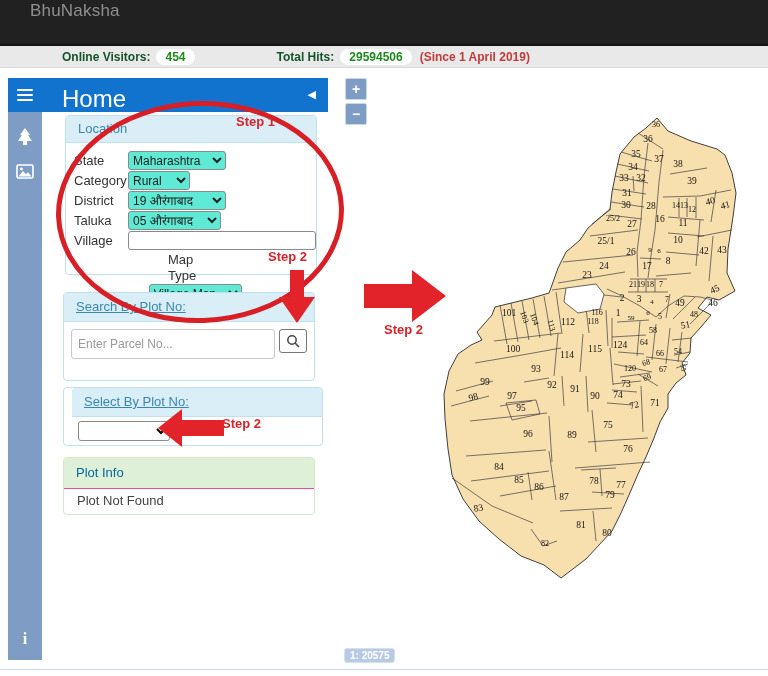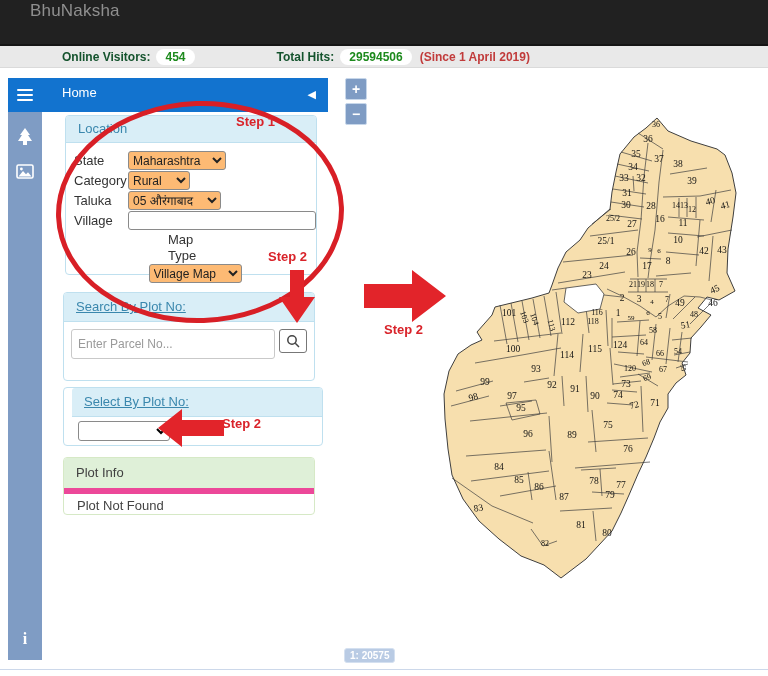--- a/index.html
+++ b/index.html
@@ -19,45 +19,45 @@
   
   .sidebar{position:absolute;left:8px;top:78px;width:34px;height:582px;background:#7f9cc4;
     display:flex;flex-direction:column;align-items:center;}
   .menu-btn{width:34px;height:34px;background:#1273cf;display:flex;flex-direction:column;justify-content:center;align-items:center;gap:3px;cursor:pointer;}
   .menu-btn i{display:block;width:16px;height:2px;background:#fff;border-radius:1px;}
   .side-ic{margin-top:16px;cursor:pointer;display:block;}
   .side-spacer{flex:1;}
   .info-ic{margin-bottom:12px;color:#fff;font-family:"Liberation Serif",serif;font-weight:bold;font-size:16px;cursor:pointer;}
   
   .home-hdr{position:absolute;left:42px;top:78px;width:286px;height:34px;background:#1273cf;}
-  .home-hdr .t{position:absolute;left:20px;top:7px;color:#fff;font-size:13px;}
+  .home-hdr .t{position:absolute;left:20px;top:7px;color:#fff;font-size:24px;}
   .home-hdr .arr{position:absolute;right:12px;top:10px;color:#fff;font-size:11px;cursor:pointer;}
   
   .pbox{position:absolute;background:#fff;border:1px solid #bfe0ef;border-radius:4px;}
   .pbox .hdr{height:26px;line-height:26px;background:#d9eef7;color:#3a87ad;font-size:13px;padding-left:12px;
     border-bottom:1px solid #bfe0ef;border-radius:3px 3px 0 0;}
   .loc-box{left:65px;top:115px;width:250px;height:158px;}
   .loc-body{padding:8px 0 0 8px;}
   .frow{display:flex;align-items:center;margin-bottom:1px;}
   .frow .flab{width:54px;font-size:13px;color:#333;line-height:16px;flex:none;}
-  .frow select{font-size:12px;height:19px;border:1px solid #8a8a8a;border-radius:3px;background:#fdba74;color:#222;}
+  .frow select{font-size:12px;height:19px;border:1px solid #8a8a8a;border-radius:3px;background:#5eead4;color:#222;}
   .frow input{height:15px;border:1px solid #8a8a8a;border-radius:3px;font-size:12px;}
   .sel-state{width:98px;} .sel-cat{width:62px;} .sel-dist{width:98px;} .sel-tal{width:93px;}
   .inp-village{width:203px;}
   .sel-map{width:93px;}
   .srch-box{left:63px;top:292px;width:250px;height:87px;}
   .srch-box .hdr,.selp-box .hdr{height:28px;line-height:28px;text-decoration:underline;}
   .srch-row{display:flex;padding:7px;gap:4px;}
   .srch-row input{flex:1;height:30px;border:1px solid #c9c9c9;border-radius:3px;font-size:12px;padding:0 6px;box-sizing:border-box;color:#333;}
   .srch-row input::placeholder{color:#9a9a9a;}
   .srch-btn{width:28px;height:24px;border:1px solid #777;border-radius:3px;background:#fff;display:flex;align-items:center;justify-content:center;cursor:pointer;padding:0;}
   .selp-box{left:63px;top:387px;width:250px;height:57px;padding-left:8px;}
   .selp-box select{margin:4px 0 0 6px;width:92px;height:20px;font-size:12px;border:1px solid #8a8a8a;border-radius:3px;background:#fff;}
   .info-box{left:63px;top:457px;width:250px;height:56px;border-color:#d6e9c6;}
-  .info-box .hdr{height:30px;line-height:30px;background:#dff0d8;color:#404040;border-bottom:6px solid #ec4899;}
+  .info-box .hdr{height:30px;line-height:30px;background:#dff0d8;color:#0369a1;border-bottom:1px solid #ec4899;}
   .info-box .msg{font-size:13px;color:#444;padding-left:13px;line-height:24px;}
   
   .step-lbl{position:absolute;color:#d9232a;font-weight:bold;font-size:13px;z-index:12;}
   .red-ellipse{position:absolute;left:56px;top:101px;width:278px;height:212px;border:5px solid #d81f26;
     border-radius:50%;transform:rotate(-2deg);z-index:11;pointer-events:none;}
   .ann-arrow{position:absolute;z-index:12;pointer-events:none;}
   
   .zoom-ctl{position:absolute;left:345px;top:78px;display:flex;flex-direction:column;gap:3px;z-index:4;}
   .zoom-ctl button{width:22px;height:22px;background:#7f9cc4;border:1px solid #c7d7ea;border-radius:2px;
     color:#fff;font-size:14px;font-weight:bold;line-height:1;padding:0;cursor:pointer;}
@@ -108,20 +108,24 @@
 <div class="pbox loc-box">
   <div class="hdr">Location</div>
   <div class="loc-body">
     <div class="frow">
       <span class="flab">State</span>
       <select class="sel-state"><option>Maharashtra</option></select>
     </div>
     <div class="frow">
       <span class="flab">Category</span>
       <select class="sel-cat"><option>Rural</option></select>
+    </div>
+    <div class="frow">
+      <span class="flab">District</span>
+      <select class="sel-dist"><option>19 औरंगाबाद</option></select>
     </div>
     <div class="frow">
       <span class="flab">Taluka</span>
       <select class="sel-tal"><option>05 औरंगाबाद</option></select>
     </div>
     <div class="frow">
       <span class="flab">Village</span>
       <input class="inp-village" value="" style="">
     </div>
     <div class="frow" style="align-items:center;margin-top:2px;flex-direction:column;">

